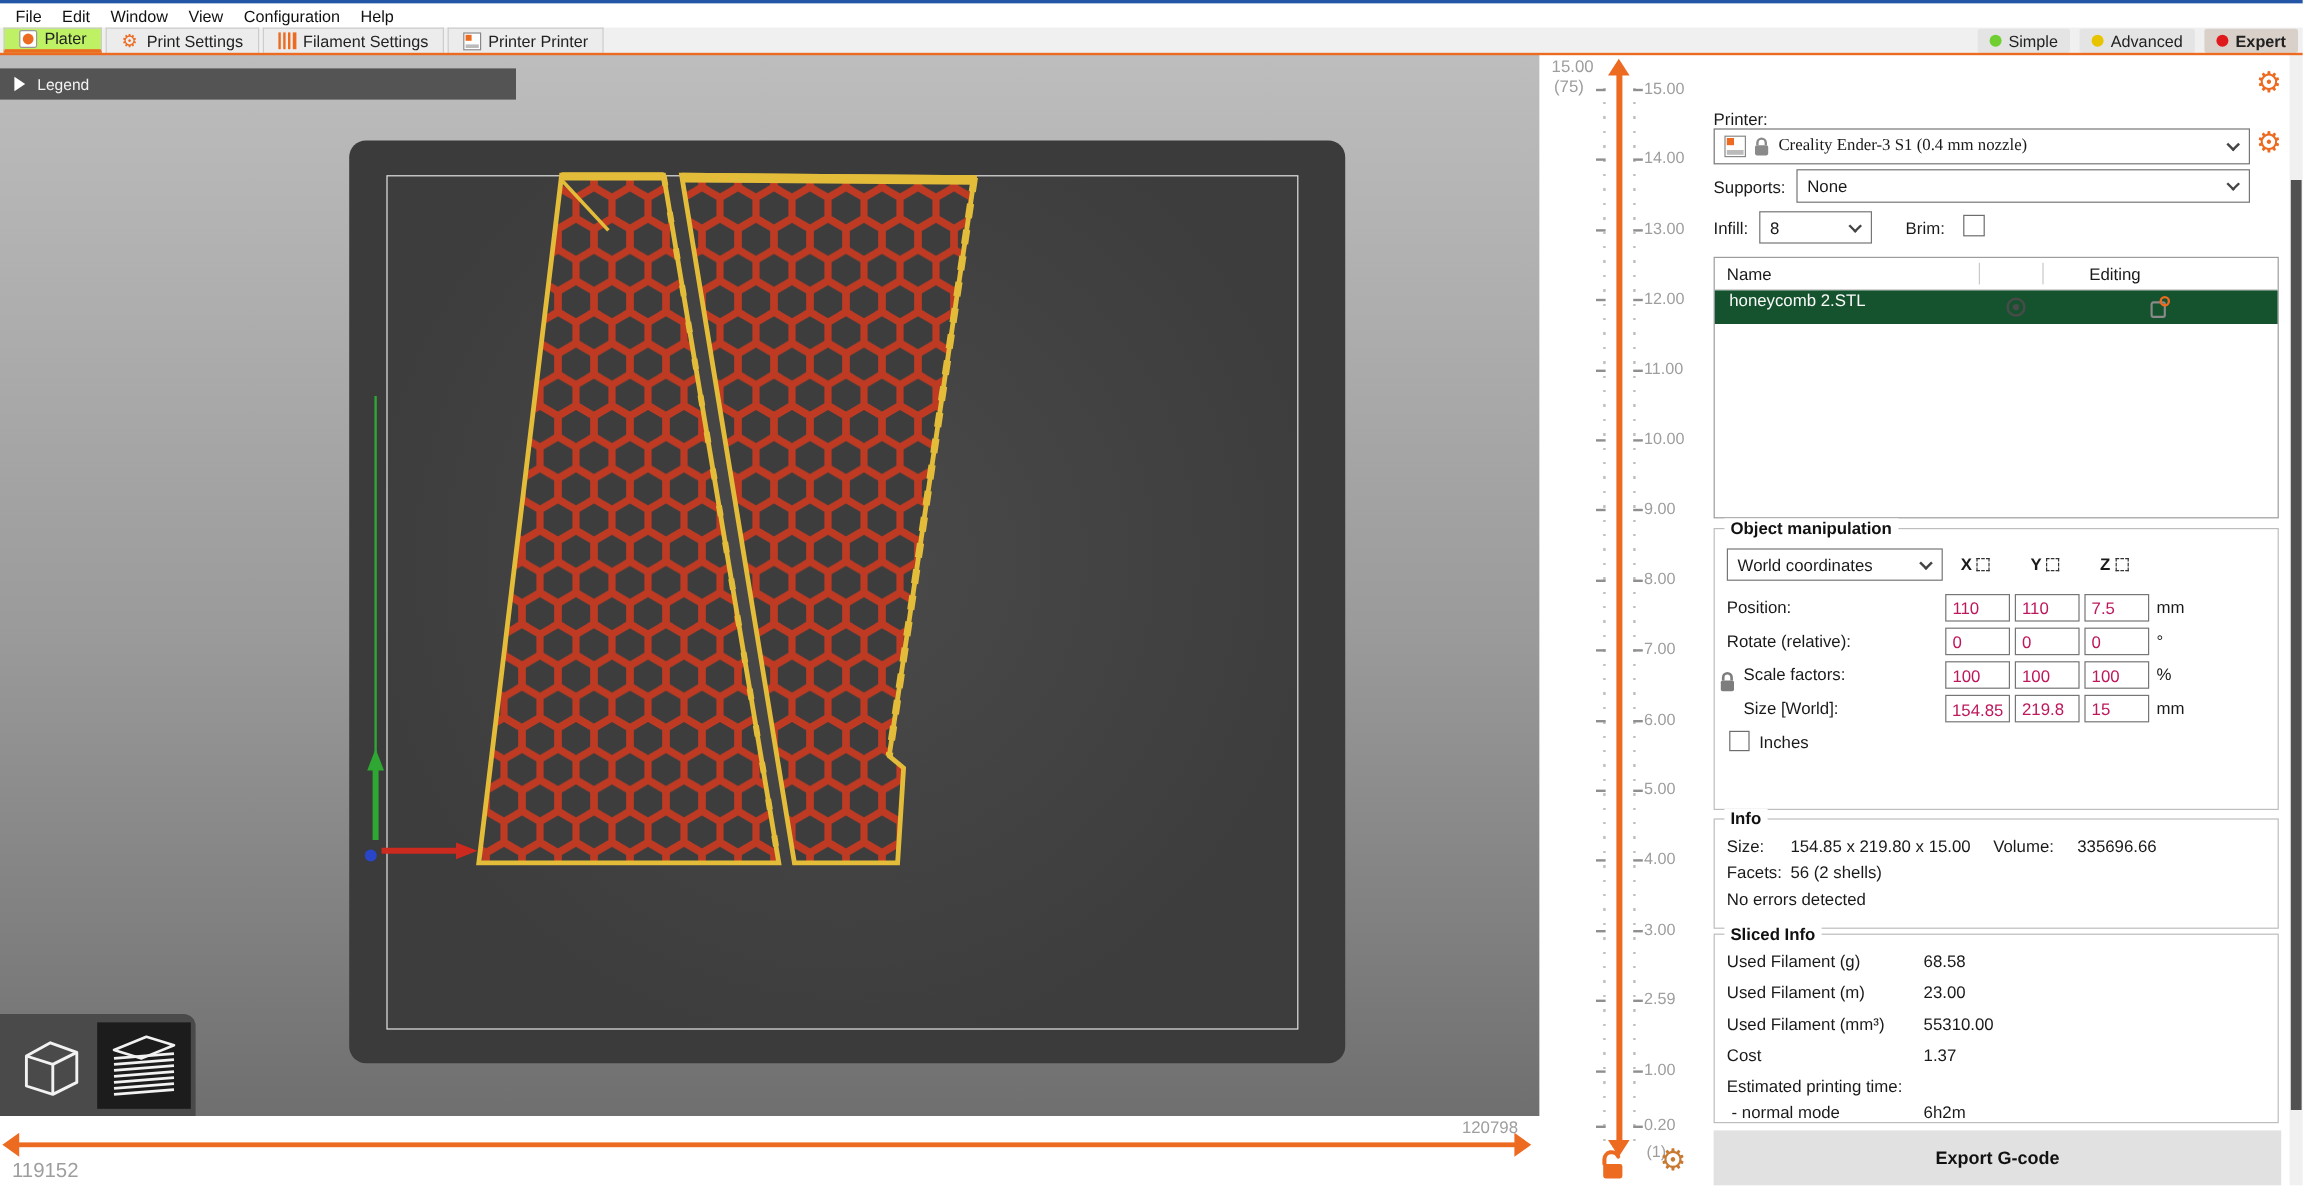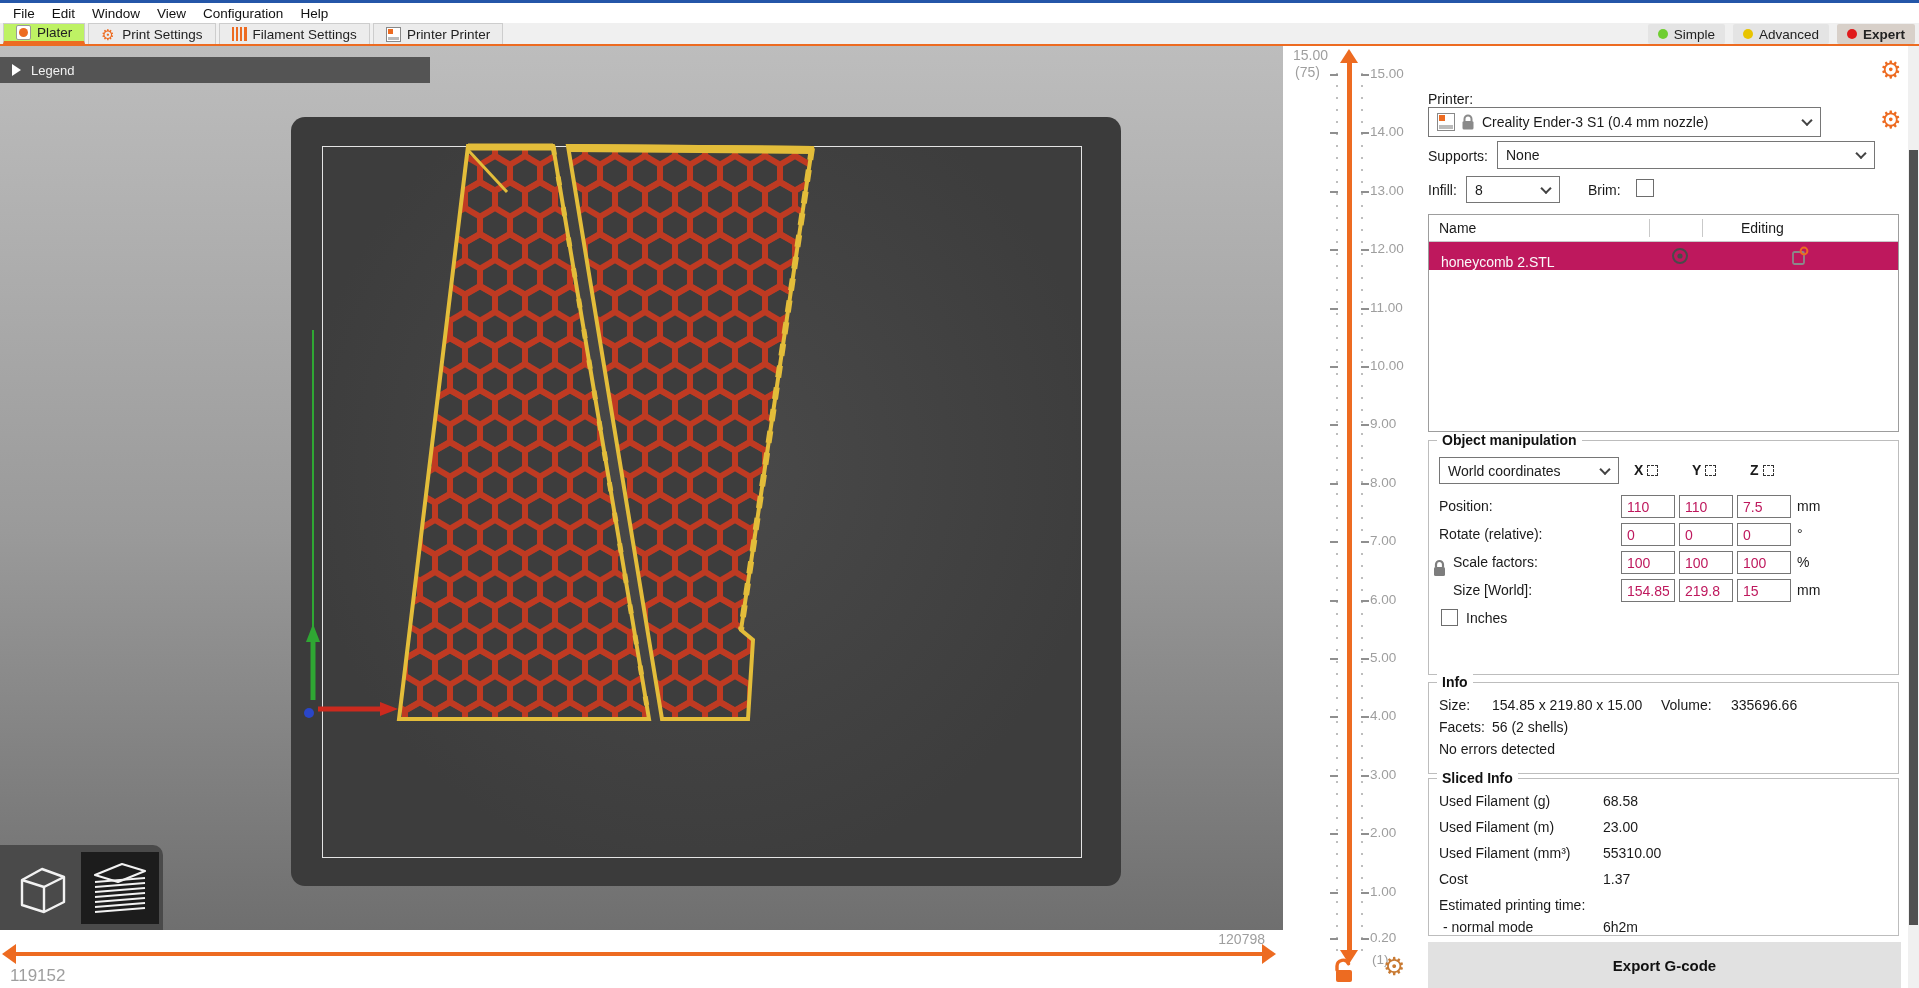--- a/index.html
+++ b/index.html
@@ -73,21 +73,21 @@
   .gb-title { position:absolute; top:-9px; left:8px; background:#fff; padding:0 5px; font-weight:bold; font-size:14px; color:#111; }
   .field-label { position:absolute; font-size:14px; color:#1a1a1a; white-space:nowrap; }
   .num-input { position:absolute; width:54px; height:23px; border:1px solid #767676; font-size:14px; padding:0 5px; font-family:"Liberation Sans",sans-serif; color:#be185d; }
   .unit { position:absolute; font-size:14px; color:#1a1a1a; }
   .axis-head { position:absolute; font-weight:bold; font-size:14px; display:flex; align-items:center; gap:4px; }
   .axis-frame { width:11px; height:11px; border:1px dashed #333; display:inline-block; }
   .checkbox { position:absolute; width:18px; height:18px; border:1px solid #6d6d6d; background:#fff; }
   #obj-table { position:absolute; left:8px; top:169px; width:471px; height:218px; border:1px solid #9d9d9d; background:#fff; }
   #obj-head { position:relative; height:27px; border-bottom:1px solid #c9c9c9; }
   #obj-head .col-sep { position:absolute; top:4px; bottom:4px; width:1px; background:#c9c9c9; }
-  #obj-row { position:relative; height:28px; background:#be185d; display:flex; align-items:flex-end; }
+  #obj-row { position:relative; height:28px; background:#14532d; display:flex; align-items:flex-start; }
   #export-btn { position:absolute; left:8px; top:897px; width:473px; height:46px; background:#e1e1e1; border:none; font-weight:bold; font-size:15px; font-family:"Liberation Sans",sans-serif; color:#111; }
   #scrollbar { position:absolute; left:1908px; top:45px; width:11px; height:943px; background:#f0f0f0; }
   #scroll-thumb { position:absolute; left:1px; top:105px; width:9px; height:775px; background:#515151; }
   .info-text { position:absolute; font-size:14px; color:#1a1a1a; white-space:nowrap; }
 </style>
 </head>
 <body>
 
 <div id="root">
 
@@ -268,42 +268,42 @@
         <div class="tick-dash" style="left: 78px; top: 613px;"></div>
         <div class="tick-label" style="top: 605px;">5.00</div>
         <div class="tick-dash" style="left: 47px; top: 671.4px;"></div>
         <div class="tick-dash" style="left: 78px; top: 671.4px;"></div>
         <div class="tick-label" style="top: 663.4px;">4.00</div>
         <div class="tick-dash" style="left: 47px; top: 729.8px;"></div>
         <div class="tick-dash" style="left: 78px; top: 729.8px;"></div>
         <div class="tick-label" style="top: 721.8px;">3.00</div>
         <div class="tick-dash" style="left: 47px; top: 788.2px;"></div>
         <div class="tick-dash" style="left: 78px; top: 788.2px;"></div>
-        <div class="tick-label" style="top: 780.2px;">2.00</div>
+        <div class="tick-label" style="top: 780.2px;">2.59</div>
         <div class="tick-dash" style="left: 47px; top: 846.6px;"></div>
         <div class="tick-dash" style="left: 78px; top: 846.6px;"></div>
         <div class="tick-label" style="top: 838.6px;">1.00</div>
         <div class="tick-dash" style="left: 47px; top: 893.32px;"></div>
         <div class="tick-dash" style="left: 78px; top: 893.32px;"></div>
         <div class="tick-label" style="top: 885.32px;">0.20</div>
       </div>
     <div id="ls-bottom-count">(1)</div>
     <svg id="ls-lock" width="22" height="26" viewBox="0 0 22 26">
       <path d="M4 12 V8 a6 6 0 0 1 11.5 -2.2" fill="none" stroke="#ed6b21" stroke-width="3.4" stroke-linecap="round"></path>
       <rect x="3" y="12" width="16" height="12" rx="2" fill="#ed6b21"></rect>
     </svg>
     <div id="ls-gear">⚙</div>
   </div>
 
   <div id="panel">
 
     <div class="gear-btn" style="left:460px; top:13px;">⚙</div>
 
     <div class="field-label" style="left:8px; top:46px;">Printer:</div>
-    <div class="combo" style="left:8px; top:62px; width:393px; height:30px;">
+    <div class="combo" style="left:8px; top:62px; width:447px; height:30px;font-family:Liberation Serif, serif;">
       <span style="position:relative;width:18px;height:18px;border:1px solid #888;margin-right:6px;flex:none;">
         <span style="position:absolute;left:1px;top:1px;width:6px;height:6px;background:#ed6b21;"></span>
         <span style="position:absolute;left:1px;bottom:1px;right:1px;height:4px;background:#bbb;"></span>
       </span>
       <svg width="14" height="17" viewBox="0 0 14 17" style="margin-right:7px">
         <path d="M3.5 7 V5 a3.5 3.5 0 0 1 7 0 V7" fill="none" stroke="#8a8a8a" stroke-width="2"></path>
         <rect x="1.5" y="7" width="11" height="8.5" rx="1.5" fill="#8a8a8a"></rect>
       </svg>
       <span>Creality Ender-3 S1 (0.4 mm nozzle)</span>
       <span class="chev"></span>

